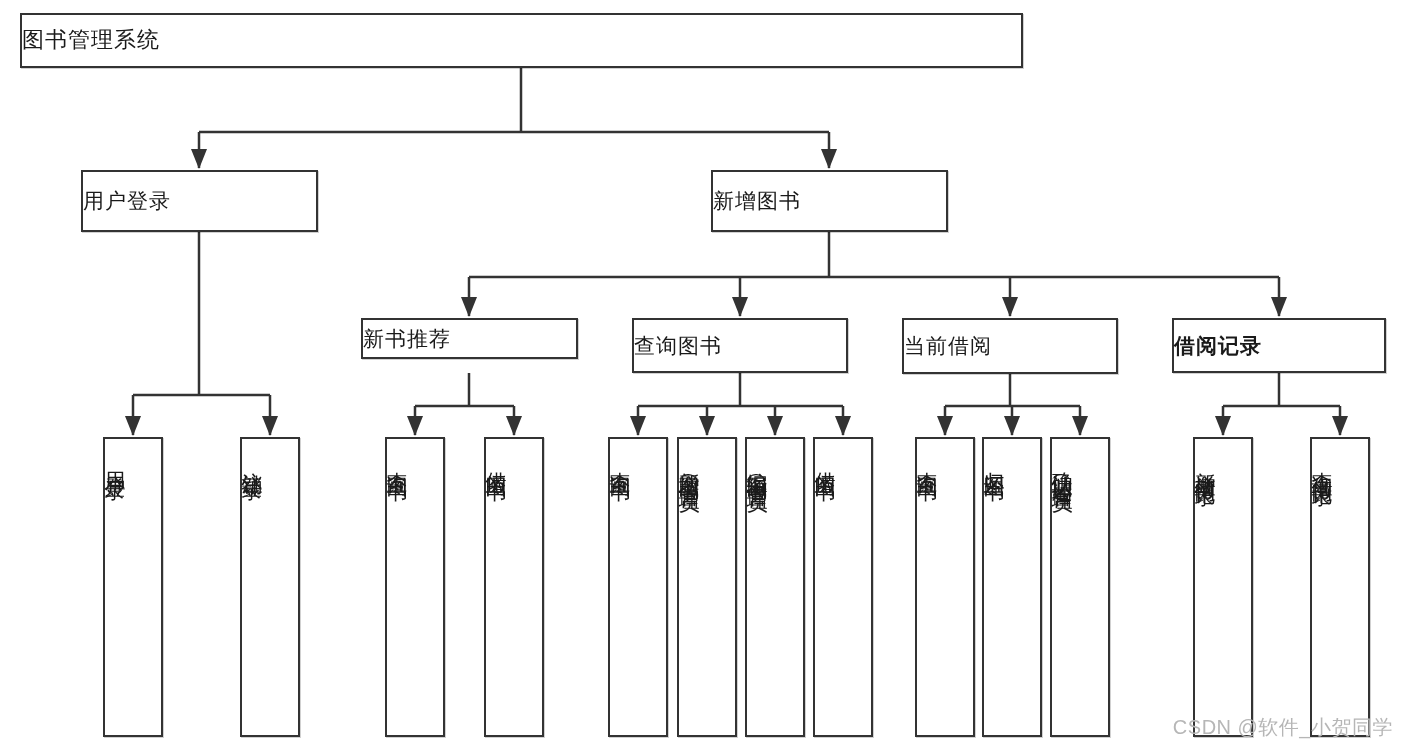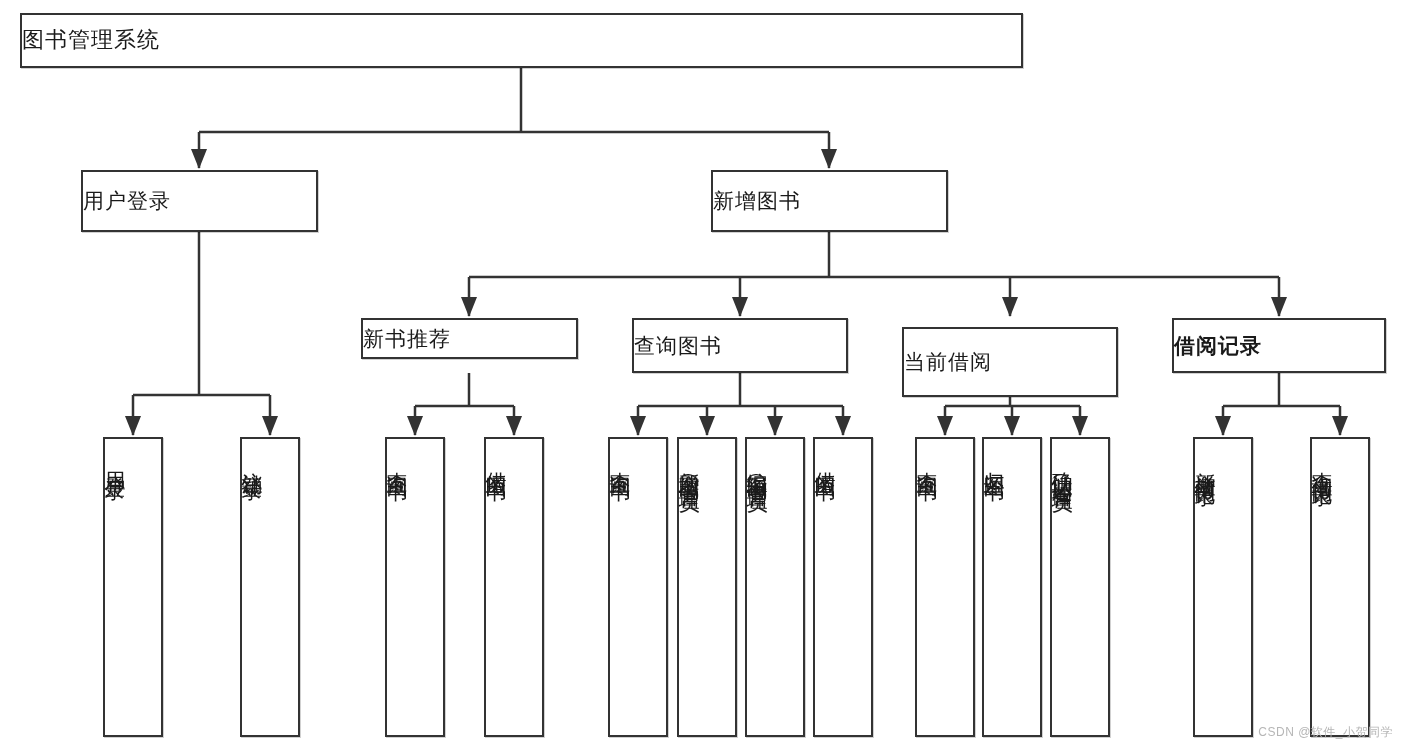--- a/index.html
+++ b/index.html
@@ -58,21 +58,21 @@
     letter-spacing: 3px;
     line-height: 1;
   }
   .node.root .node-label {
     font-size: 22px;
   }
   #watermark {
     position: absolute;
     right: 12px;
     bottom: 6px;
-    font-size: 12px;
+    font-size: 20px;
     color: #b6b6b6;
     white-space: nowrap;
     letter-spacing: 0.5px;
   }
 </style>
 </head>
 <body>
 
 <div id="diagram-root">
 
@@ -140,21 +140,21 @@
       </div>
       <div class="node horizontal" style="left: 711px; top: 170px; width: 237px; height: 62px;">
         <span class="node-label">新增图书</span>
       </div>
       <div class="node horizontal" style="left: 361px; top: 318px; width: 217px; height: 41px;">
         <span class="node-label">新书推荐</span>
       </div>
       <div class="node horizontal" style="left: 632px; top: 318px; width: 216px; height: 55px;">
         <span class="node-label">查询图书</span>
       </div>
-      <div class="node horizontal" style="left: 902px; top: 318px; width: 216px; height: 70px; margin-top: 9px;">
+      <div class="node horizontal" style="left: 902px; top: 318px; width: 216px; height: 56px;">
         <span class="node-label">当前借阅</span>
       </div>
       <div class="node horizontal" style="left: 1172px; top: 318px; width: 214px; height: 55px; font-weight: bold;">
         <span class="node-label">借阅记录</span>
       </div>
       <div class="node vertical" style="left: 103px; top: 437px; width: 60px; height: 300px;">
         <span class="node-label">用户登录</span>
       </div>
       <div class="node vertical" style="left: 240px; top: 437px; width: 60px; height: 300px;">
         <span class="node-label">注销登录</span>

